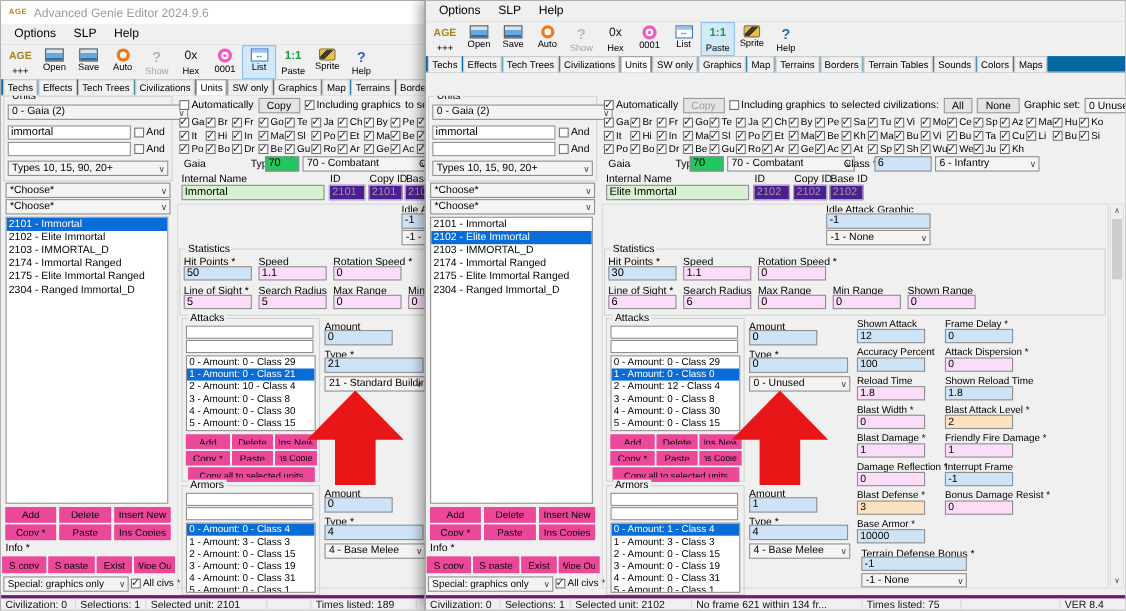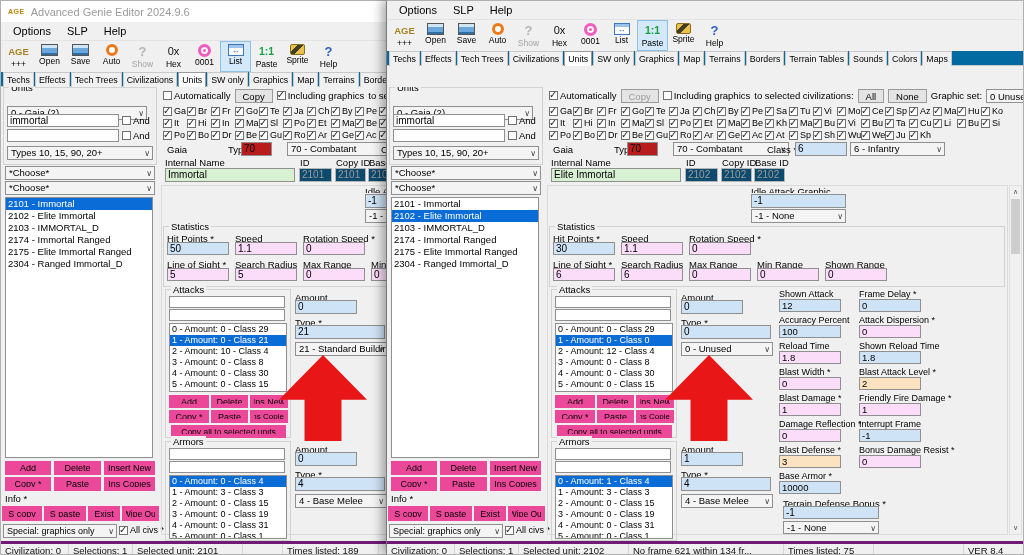--- a/index.html
+++ b/index.html
@@ -41,35 +41,35 @@
   .tab.active{background:#fff;border-color:#9a9a9a}
   
   .content{position:absolute;left:0;top:86px;width:638px;height:454px;overflow:hidden;background:#f0f0f0}
   .statusbar{position:absolute;left:0;top:540px;width:638px;height:15px;border-top:3px solid #701a75;display:flex;font-size:9.5px;color:#111;background:#f0f0f0}
   .seg{flex:0 0 auto;border-right:1px solid #d7d7d7;padding:1px 0 0 4px;white-space:nowrap;overflow:hidden}
   .seg:last-child{flex:1 1 auto;border-right:none}
   
   .gbox{position:absolute;border:1px solid #d2d2d2}
   .glab{position:absolute;top:-6px;left:5px;background:#f0f0f0;font-size:9.5px;padding:0 2px;white-space:nowrap}
   .fb{position:absolute;border:1px solid #8f8f8f;background:#fff;font-size:10px;line-height:12px;padding:0 2px;overflow:hidden;white-space:nowrap}
-  .cB{background:#cfe3f6}.cP{background:#fbdcf9}.cO{background:#b91c1c}.cG{background:#d9f1d3}
-  .cD{background:#0c4a6e;color:#9a9a9a;border-color:#b5b5b5}
+  .cB{background:#cfe3f6}.cP{background:#fbdcf9}.cO{background:#22c55e}.cG{background:#d9f1d3}
+  .cD{background:#4c1d95;color:#9a9a9a;border-color:#b5b5b5}
   .dd{position:absolute;border:1px solid #8f8f8f;background:#f4f4f4;font-size:9.5px;line-height:12px;height:14px;padding:0 12px 0 3px;white-space:nowrap;overflow:hidden}
   .dd::after{content:"∨";position:absolute;right:2px;top:1px;font-size:8px;color:#444}
   .lb{position:absolute;border:1px solid #8f8f8f;background:#fff;overflow:hidden}
   .li{white-space:nowrap;padding-left:2px}
   .li.selected{background:#0a6cd6;color:#fff}
   .btn{position:absolute;background:#ec4899;border:4px solid #ec4899;font-size:9px;display:flex;align-items:center;justify-content:center;white-space:nowrap;overflow:hidden}
   .flabel{position:absolute;font-size:9.5px;white-space:nowrap}
   .cb{display:inline-block;width:9px;height:9px;border:1px solid #707070;background:#fff;position:relative;flex:0 0 auto;vertical-align:middle}
   .cb.on::after{content:"✓";position:absolute;left:-1px;top:-3px;font-size:10px;color:#222}
   .cbwrap{display:inline-flex;align-items:center;gap:2px;white-space:nowrap}
   
   .uc-gbox{left:2px;top:0;width:154px;height:78px}
-  .uc-gaia{left:6px;top:19px;width:140px}
+  .uc-gaia{left:6px;top:8px;width:164px}
   .uc-f1{left:6px;top:27px;width:112px;height:13px}
   .uc-f2{left:6px;top:42px;width:112px;height:13px}
   .uc-and1{position:absolute;left:121px;top:28px;font-size:9.5px}
   .uc-and2{position:absolute;left:121px;top:43px;font-size:9.5px}
   .uc-types{left:6px;top:59px;width:146px}
   .uc-ch1{left:4px;top:79px;width:150px}
   .uc-ch2{left:4px;top:94px;width:150px}
   .uc-list{left:4px;top:110px;width:148px;height:261px;font-size:9.5px}
   .uc-list .li{height:12px;line-height:12px}
   .uc-add{left:4px;top:374px;width:46px;height:14px}
@@ -91,21 +91,21 @@
   .obtn.disabled{color:#9b9b9b}
   .oddd{position:relative;border:1px solid #8f8f8f;background:#f4f4f4;height:14px;line-height:13px;padding:0 14px 0 3px;min-width:62px}
   .oddd::after{content:"∨";position:absolute;right:2px;top:1px;font-size:8px;color:#444}
   .civ-rows{position:absolute;left:162px;top:18px}
   .civ-row{display:flex;height:12px;align-items:center}
   .civcb{display:inline-flex;width:24px;align-items:center;gap:2px;font-size:9px}
   
   .d-gaia{left:166px;top:57px}
   .d-typel{left:227px;top:57px}
   .d-typef{left:240px;top:55px;width:31px;height:14px}
-  .d-typedd{left:286px;top:55px;width:116px}
+  .d-typedd{left:274px;top:55px;width:116px}
   .d-classl{left:380px;top:57px}
   .d-classf{left:408px;top:55px;width:52px;height:14px}
   .d-classdd{left:463px;top:55px;width:95px}
   .d-inamel{left:164px;top:70px}
   .d-idl{left:299px;top:70px}.d-cidl{left:335px;top:70px}.d-bidl{left:368px;top:70px}
   .d-inamef{left:164px;top:81px;width:130px;height:14px}
   .d-idf{left:298px;top:81px;width:33px;height:14px}
   .d-cidf{left:334px;top:81px;width:31px;height:14px}
   .d-bidf{left:367px;top:81px;width:31px;height:14px}
   .panel{position:absolute;left:160px;top:98px;width:461px;height:350px;border:1px solid #dadada}

